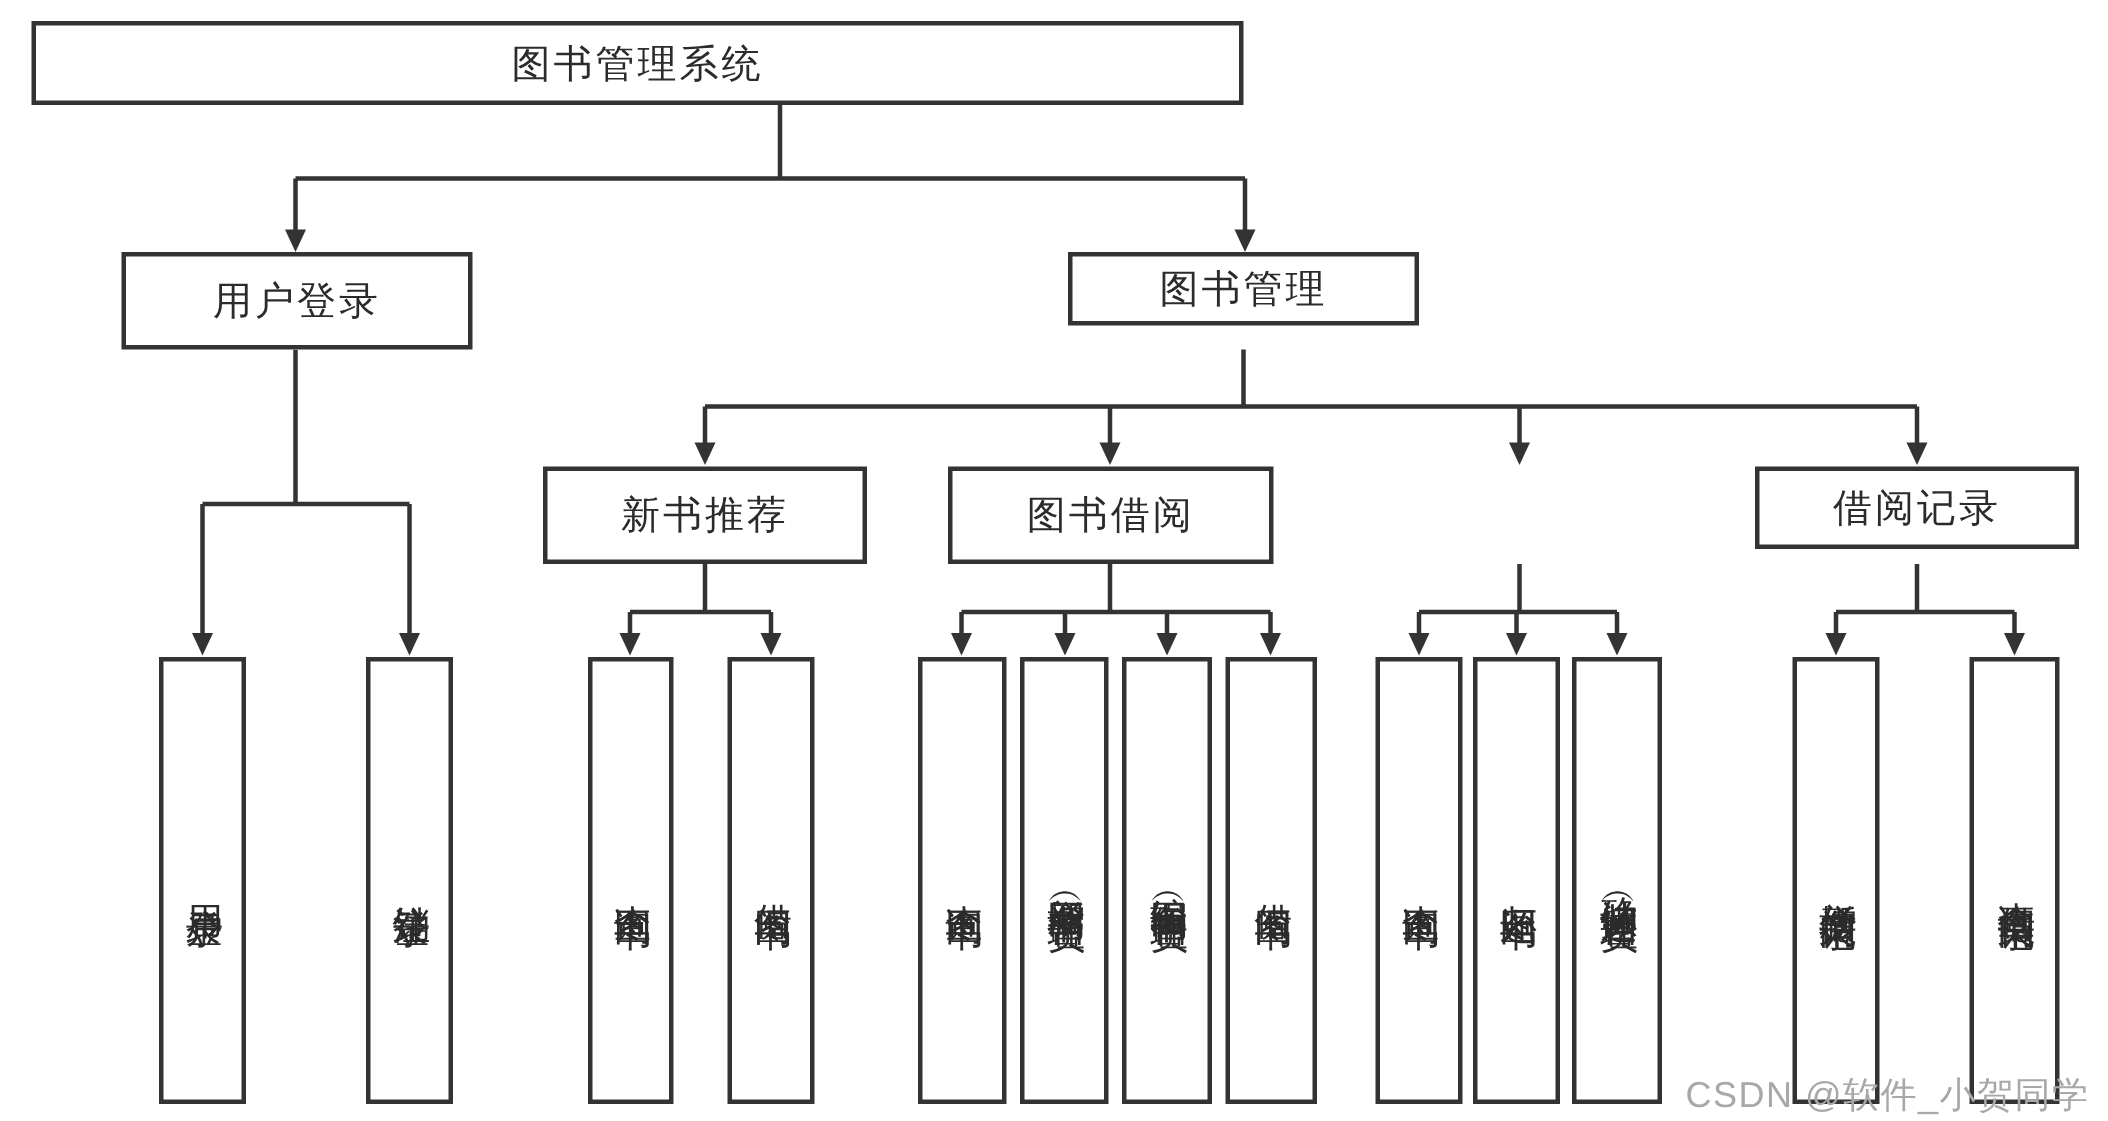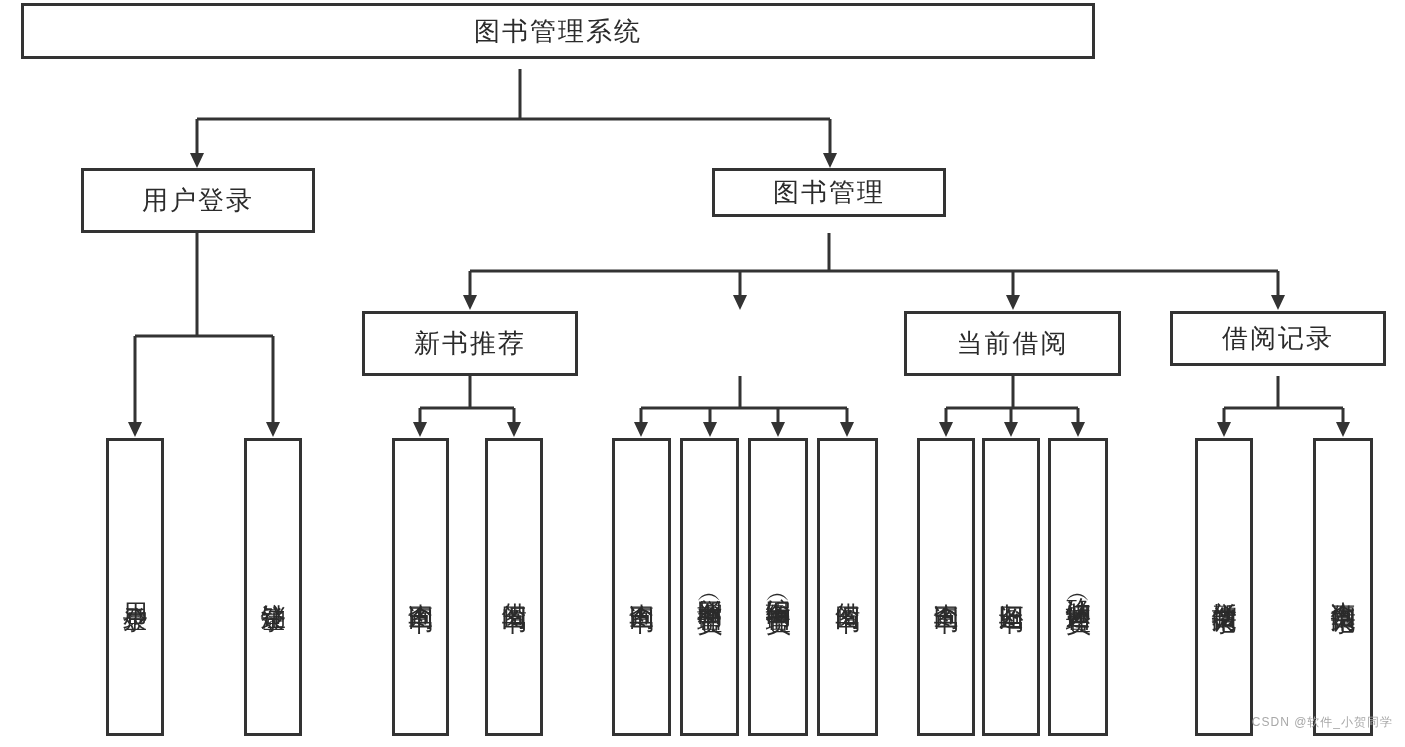--- a/index.html
+++ b/index.html
@@ -35,21 +35,21 @@
     writing-mode: vertical-rl;
     text-orientation: mixed;
     font-size: 25px;
     letter-spacing: 2px;
     line-height: 1.1;
   }
   .watermark {
     position: absolute;
     right: 12px;
     top: 714px;
-    font-size: 12px;
+    font-size: 24px;
     letter-spacing: 1px;
     color: #a8a8a8;
     white-space: nowrap;
   }
 </style>
 </head>
 <body>
 
 <div id="stage">
 
@@ -86,36 +86,36 @@
       <polygon points="771,422 785,422 778,437"></polygon>
       <polygon points="840,422 854,422 847,437"></polygon>
       <polygon points="939,422 953,422 946,437"></polygon>
       <polygon points="1004,422 1018,422 1011,437"></polygon>
       <polygon points="1071,422 1085,422 1078,437"></polygon>
       <polygon points="1217,422 1231,422 1224,437"></polygon>
       <polygon points="1336,422 1350,422 1343,437"></polygon>
     </g>
   </svg>
 
-  <div class="node hbox" style="left:21px; top:3px; width:1074px; height:56px;">
+  <div class="node hbox" style="left:21px; top:14px; width:808px; height:56px;">
     <span>图书管理系统</span>
   </div>
 
   <div class="node hbox" style="left:81px; top:168px; width:234px; height:65px;">
     <span>用户登录</span>
   </div>
   <div class="node hbox" style="left:712px; top:168px; width:234px; height:49px;">
     <span>图书管理</span>
   </div>
 
   <div class="node hbox" style="left:362px; top:311px; width:216px; height:65px;">
     <span>新书推荐</span>
   </div>
-  <div class="node hbox" style="left:904px; top:311px; width:217px; height:65px;">
-    <span>当前借阅</span>
+  <div class="node hbox" style="left:632px; top:311px; width:217px; height:65px;">
+    <span>图书借阅</span>
   </div>
   <div class="node hbox" style="left:1170px; top:311px; width:216px; height:55px;">
     <span>借阅记录</span>
   </div>
 
   <div class="node vbox" style="left:106px; top:438px; width:58px; height:298px;">
     <span>用户登录</span>
   </div>
   <div class="node vbox" style="left:244px; top:438px; width:58px; height:298px;">
     <span>注销登录</span>

